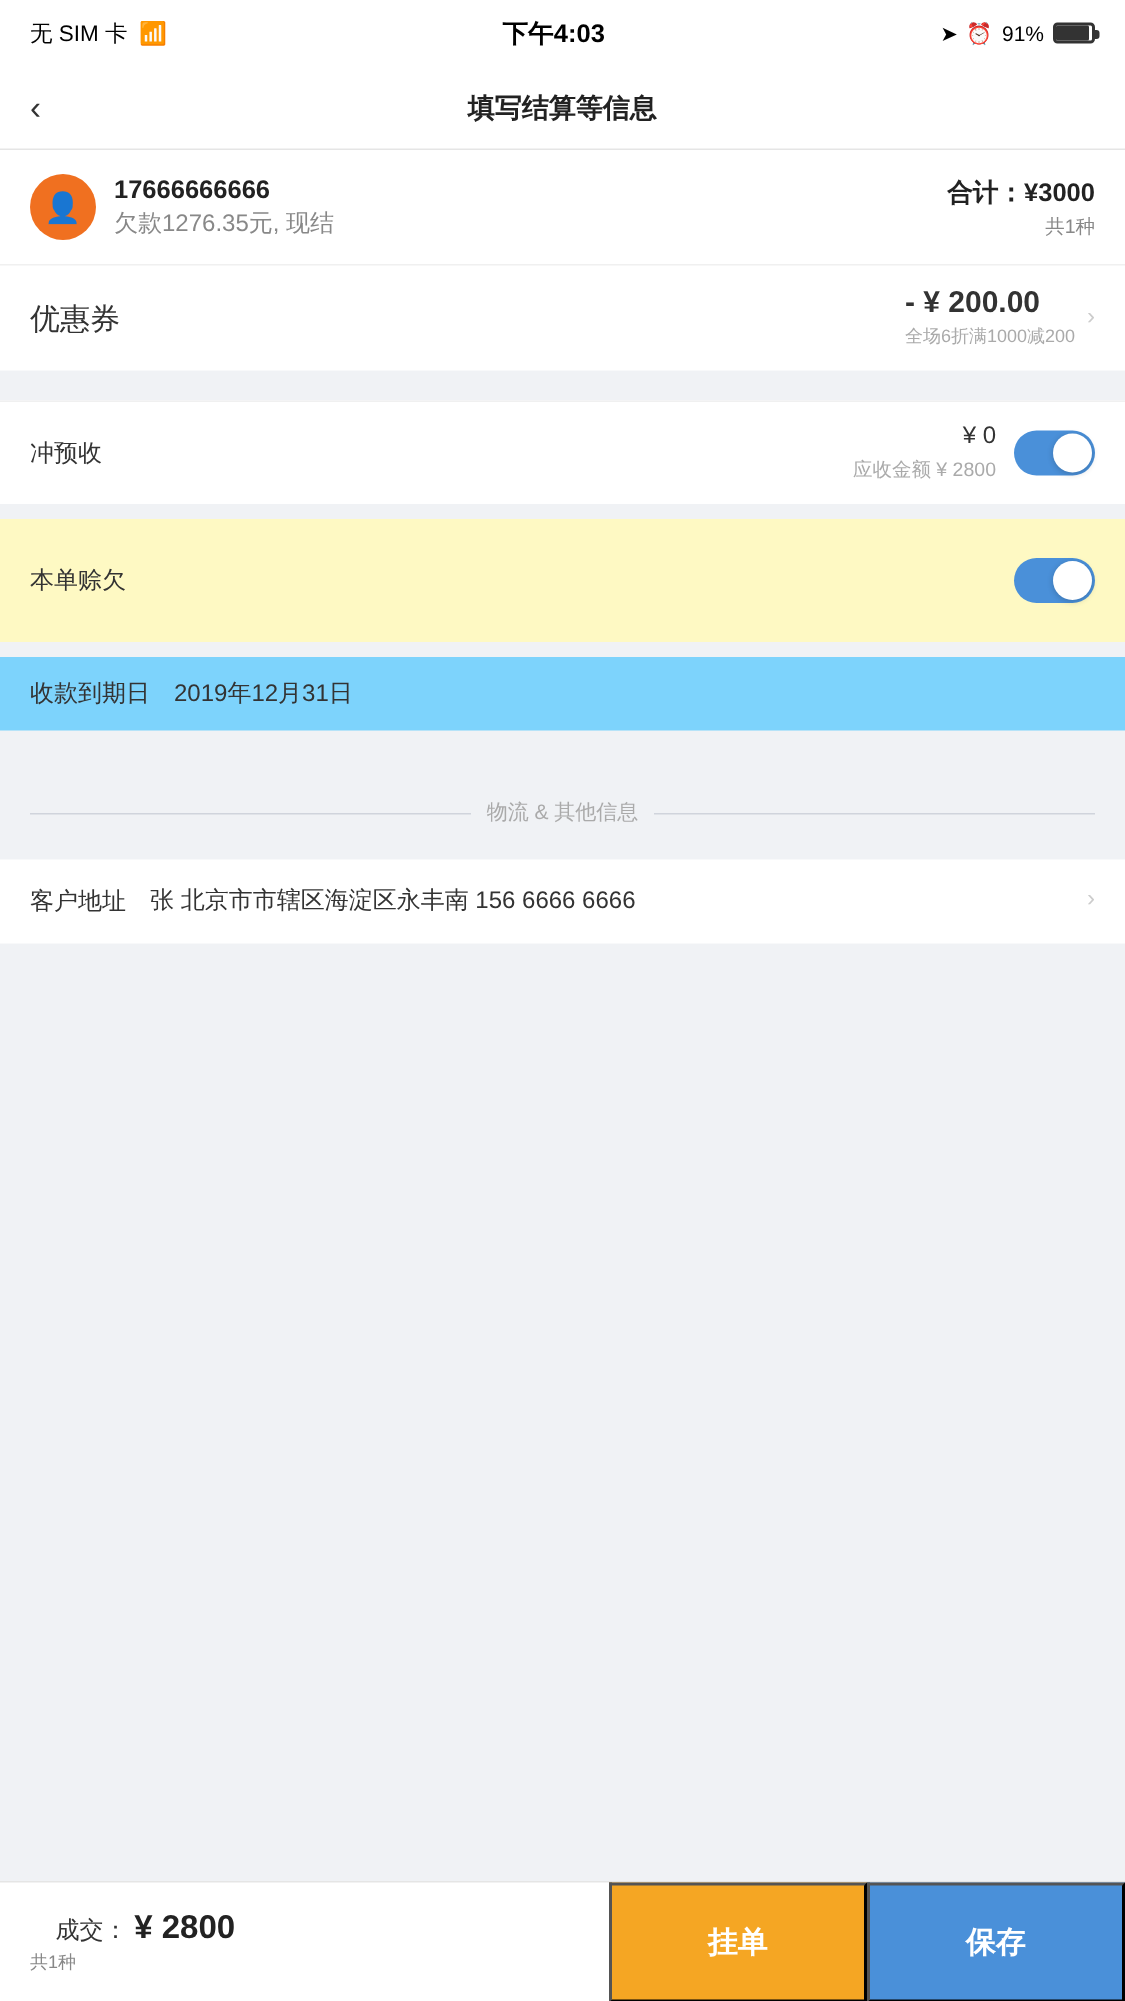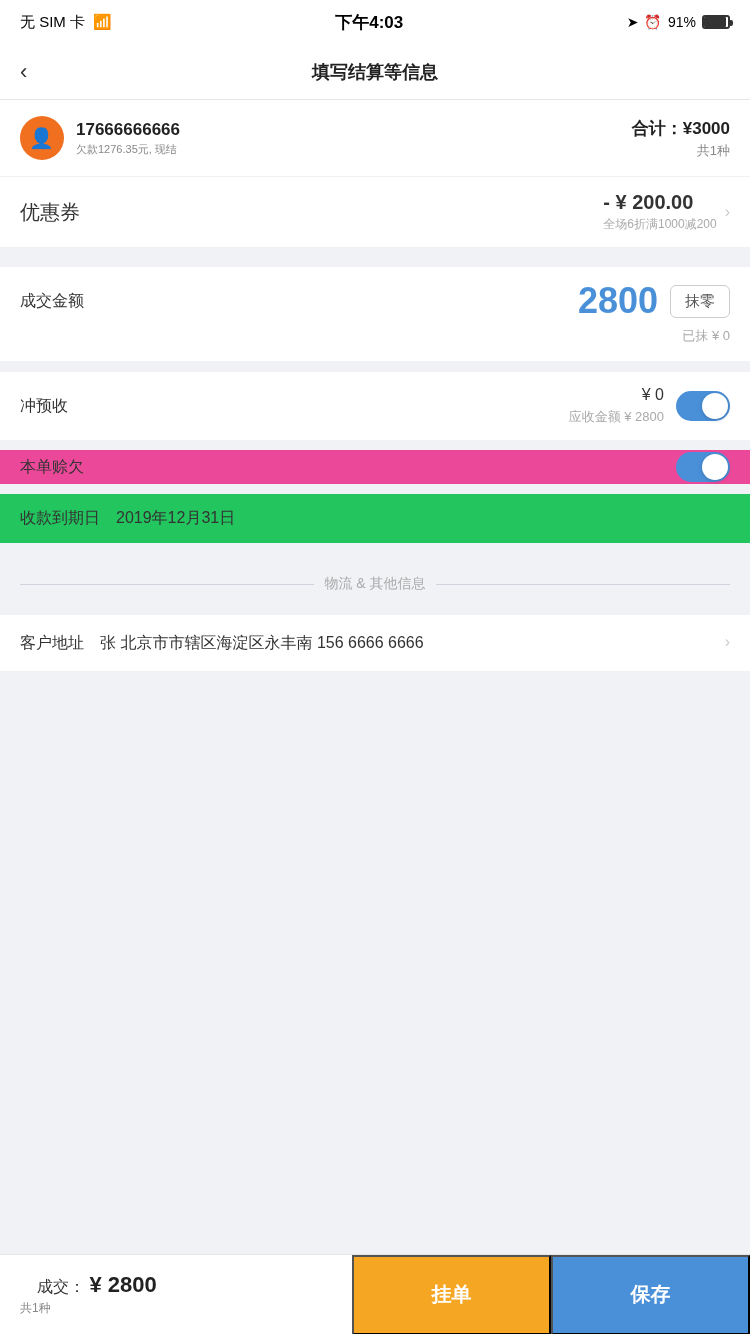--- a/index.html
+++ b/index.html
@@ -82,21 +82,21 @@
     }
     .customer-left { display: flex; align-items: center; gap: 12px; }
     .avatar {
       width: 44px; height: 44px; border-radius: 50%;
       background: #f07020;
       display: flex; align-items: center; justify-content: center;
       color: white; font-size: 20px;
     }
     .customer-info {}
     .customer-phone { font-size: 17px; font-weight: 600; color: #222; }
-    .customer-debt { font-size: 11px; color: #888; margin-top: 2px; }
+    .customer-debt { font-size: 16px; color: #888; margin-top: 2px; }
     .customer-right { text-align: right; }
     .total-amount { font-size: 17px; font-weight: 600; color: #222; }
     .total-count { font-size: 13px; color: #888; margin-top: 2px; }
 
     
     .coupon-row {
       display: flex;
       align-items: center;
       justify-content: space-between;
       padding: 14px 20px;
@@ -166,34 +166,34 @@
     .toggle .knob {
       width: 26px; height: 26px; border-radius: 50%;
       background: #fff;
       position: absolute;
       top: 2px; right: 2px;
       box-shadow: 0 1px 4px rgba(0,0,0,0.2);
     }
 
     
     .debit-section {
-      background: #ec4899;
-      padding: 2px 20px;
+      background: #fef9c3;
+      padding: 26px 20px;
       margin-bottom: 10px;
       display: flex;
       align-items: center;
       justify-content: space-between;
     }
     .debit-label { font-size: 16px; color: #333; }
 
     
     .duedate-section {
-      background: #22c55e;
+      background: #7dd3fc;
       padding: 14px 20px;
-      margin-bottom: 10px;
+      margin-bottom: 24px;
     }
     .duedate-row { display: flex; align-items: center; gap: 16px; }
     .duedate-label { font-size: 16px; color: #333; }
     .duedate-value { font-size: 16px; color: #333; }
 
     
     .logistics-divider {
       background: #f0f2f5;
       display: flex;
       align-items: center;
@@ -240,21 +240,21 @@
       border-top: 1px solid #e5e5e5;
     }
     .bottom-summary {
       flex: 1;
       padding: 0 20px;
     }
     .bottom-deal { font-size: 16px; color: #333; margin-left: 17px; }
     .bottom-deal-amount { font-size: 22px; font-weight: 700; color: #222; }
     .bottom-count { font-size: 12px; color: #888; margin-top: 2px; }
     .bottom-btn {
-      width: 199px;
+      width: 172px;
       height: 80px;
       display: flex;
       align-items: center;
       justify-content: center;
       font-size: 20px;
       font-weight: 600;
       color: #fff;
       cursor: pointer;
     }
     .btn-hang { background: #f5a623; }
@@ -310,32 +310,20 @@
           <div class="coupon-discount">- ¥ 200.00</div>
           <div class="coupon-desc">全场6折满1000减200</div>
         </div>
         <span class="chevron-icon">›</span>
       </div>
     </div>
   </div>
 
   <div class="divider-section"></div>
 
-  <div class="amount-section">
-    <div class="amount-row">
-      <div class="amount-label">成交金额</div>
-      <div class="amount-value-group">
-        <div class="amount-value">2800</div>
-        <button class="round-zero-btn">抹零</button>
-      </div>
-    </div>
-    <div style="text-align:right">
-      <div class="amount-sub">已抹  ¥ 0</div>
-    </div>
-  </div>
 
   <div class="prepay-row">
     <div class="prepay-label">冲预收</div>
     <div class="prepay-toggle-wrap">
       <div class="prepay-right">
         <div class="prepay-amount">¥ 0</div>
         <div class="prepay-sub">应收金额 ¥ 2800</div>
       </div>
       <div class="toggle">
         <div class="knob"></div>

